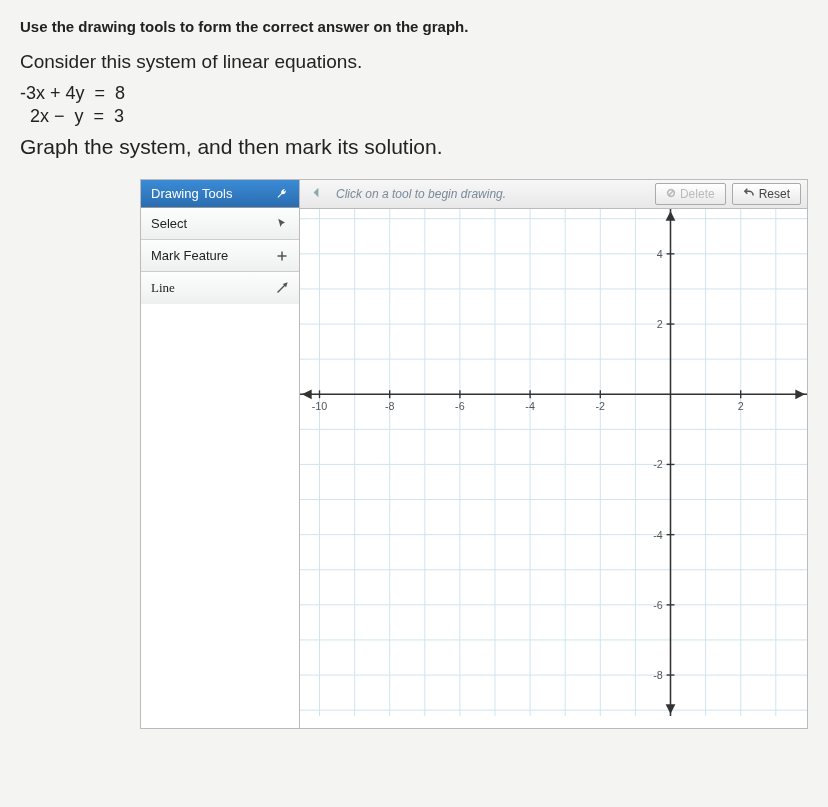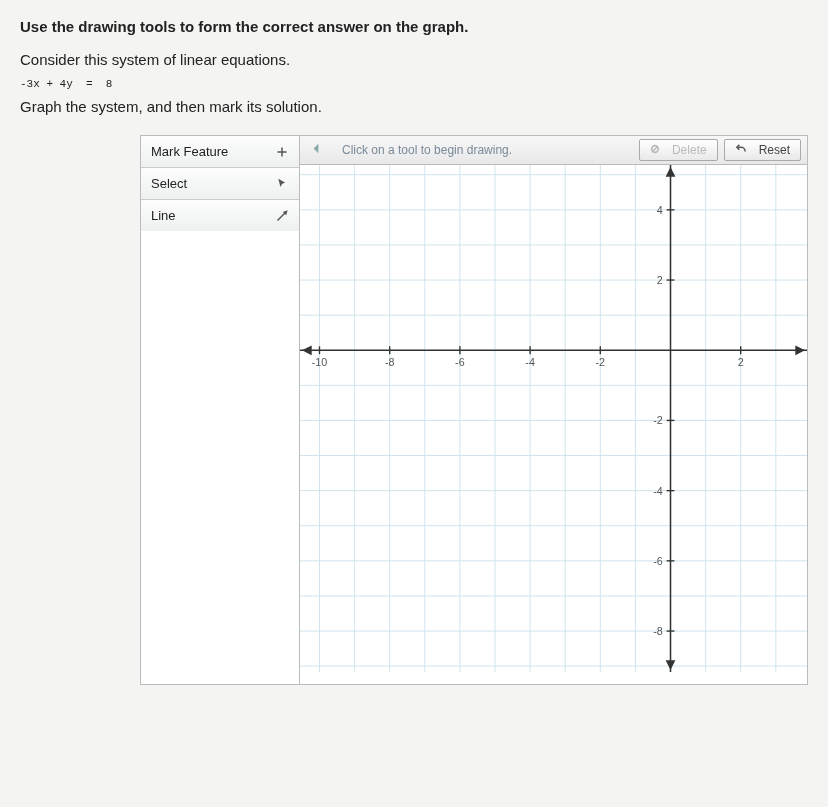--- a/index.html
+++ b/index.html
@@ -4,63 +4,63 @@
 <style>
   * { box-sizing: border-box; margin: 0; padding: 0; }
   body {
     font-family: Arial, Helvetica, sans-serif;
     background: #f4f4f2;
     color: #222;
     width: 828px;
     padding: 18px 20px;
   }
   .instruction { font-size: 15px; margin-bottom: 16px; font-weight: 700; }
-  .sub { font-size: 15px; margin-bottom: 10px; }
-  .equations { font-size: 11px; margin-bottom: 8px; font-family: Liberation Mono, monospace; }
+  .sub { font-size: 19px; margin-bottom: 10px; }
+  .equations { font-size: 18px; margin-bottom: 8px; font-family: Liberation Sans, sans-serif; }
   .equations div { margin-bottom: 2px; }
   .eq-row { white-space: pre; }
-  .task { font-size: 15px; margin-bottom: 20px; }
+  .task { font-size: 21px; margin-bottom: 20px; }
 
   .tool-panel { display: flex; margin-left: 120px; }
   .tools-col { width: 160px; border: 1px solid #bbb; background: #fff; }
   .tools-header {
     background: linear-gradient(#3b8bd6, #2a6db0);
     color: #fff;
     font-size: 13px;
     padding: 6px 10px;
     display: flex; align-items: center; justify-content: space-between;
     border-bottom: 1px solid #999;
   }
   .tool-item {
     display: flex; align-items: center; justify-content: space-between;
     font-size: 13px;
     padding: 8px 10px;
     border-bottom: 1px solid #ccc;
     background: linear-gradient(#fdfdfd,#eef0f0);
     cursor: pointer;
   }
-  .tool-item:last-child { border-bottom: none; }
+  .tool-item:last-child { border-bottom: none; font-family: Liberation Serif, serif; }
   .tool-icon { width: 14px; height: 14px; display:inline-flex; align-items:center; justify-content:center; }
 
   .graph-col { flex: 1; position: relative; }
   .topbar {
     display: flex; align-items: center; height: 30px;
     border: 1px solid #bbb; border-left: none;
     background: linear-gradient(#f7f7f7,#e8e8e8);
     font-size: 12px;
   }
-  .hint { color: #7a8a9a; padding-left: 12px; flex: 1; display:flex; align-items:center; gap:22px;}
+  .hint { color: #7a8a9a; font-style: italic; padding-left: 12px; flex: 1; display:flex; align-items:center; gap:16px;}
   .btn {
     border: 1px solid #aaa;
     background: linear-gradient(#ffffff,#e9e9e9);
     padding: 3px 10px;
     font-size: 12px;
     margin-right: 6px;
     border-radius: 2px;
-    display: inline-flex; align-items: center; gap:12px;
+    display: inline-flex; align-items: center; gap:4px;
     color: #444;
     cursor: pointer;
   }
   .btn.disabled { color: #bbb; }
   .reset-btn {
     position: absolute;
     left: 10px; top: 30px;
     border: 1px solid #aaa;
     background: linear-gradient(#ffffff,#e9e9e9);
     padding: 5px 12px;
@@ -80,39 +80,48 @@
   svg.grid { position:absolute; inset:0; }
   .axis-label { font-size: 11px; fill: #555; font-family: Arial; }
 </style>
 </head>
 <body>
 
 <div class="instruction">Use the drawing tools to form the correct answer on the graph.</div>
 <div class="sub">Consider this system of linear equations.</div>
 <div class="equations">
   <div class="eq-row">-3x + 4y  =  8</div>
+  <div class="eq-row">  2x −  y  =  3</div>
 </div>
 <div class="task">Graph the system, and then mark its solution.</div>
 
 <div class="tool-panel">
   <div class="tools-col">
+    <div class="tools-header">
+      <span>Drawing Tools</span>
+      <span class="tool-icon">
+        <svg viewBox="0 0 16 16" width="12" height="12" fill="#fff">
+            <path d="M13 3a4 4 0 0 1-5 5L3 13l-1-1 5-5a4 4 0 0 1 5-5l-2 2 1 1 2-2z"></path>
+          </svg>
+      </span>
+    </div>
+    <div class="tool-item">
+      <span>Select</span>
+      <span class="tool-icon">
+        <svg viewBox="0 0 16 16" width="12" height="12" fill="#555">
+            <path d="M3 1l3 11 2-4 4-2z"></path>
+          </svg>
+      </span>
+    </div>
     <div class="tool-item">
       <span>Mark Feature</span>
       <span class="tool-icon">
         <svg viewBox="0 0 16 16" width="12" height="12" stroke="#555" stroke-width="2">
             <line x1="8" y1="2" x2="8" y2="14"></line>
             <line x1="2" y1="8" x2="14" y2="8"></line>
-          </svg>
-      </span>
-    </div>
-    <div class="tool-item">
-      <span>Select</span>
-      <span class="tool-icon">
-        <svg viewBox="0 0 16 16" width="12" height="12" fill="#555">
-            <path d="M3 1l3 11 2-4 4-2z"></path>
           </svg>
       </span>
     </div>
     <div class="tool-item">
       <span>Line</span>
       <span class="tool-icon">
         <svg viewBox="0 0 16 16" width="12" height="12" stroke="#555" stroke-width="2">
             <line x1="2" y1="14" x2="14" y2="2"></line>
             <polygon points="14,2 11,3 13,5" fill="#555"></polygon>
           </svg>

